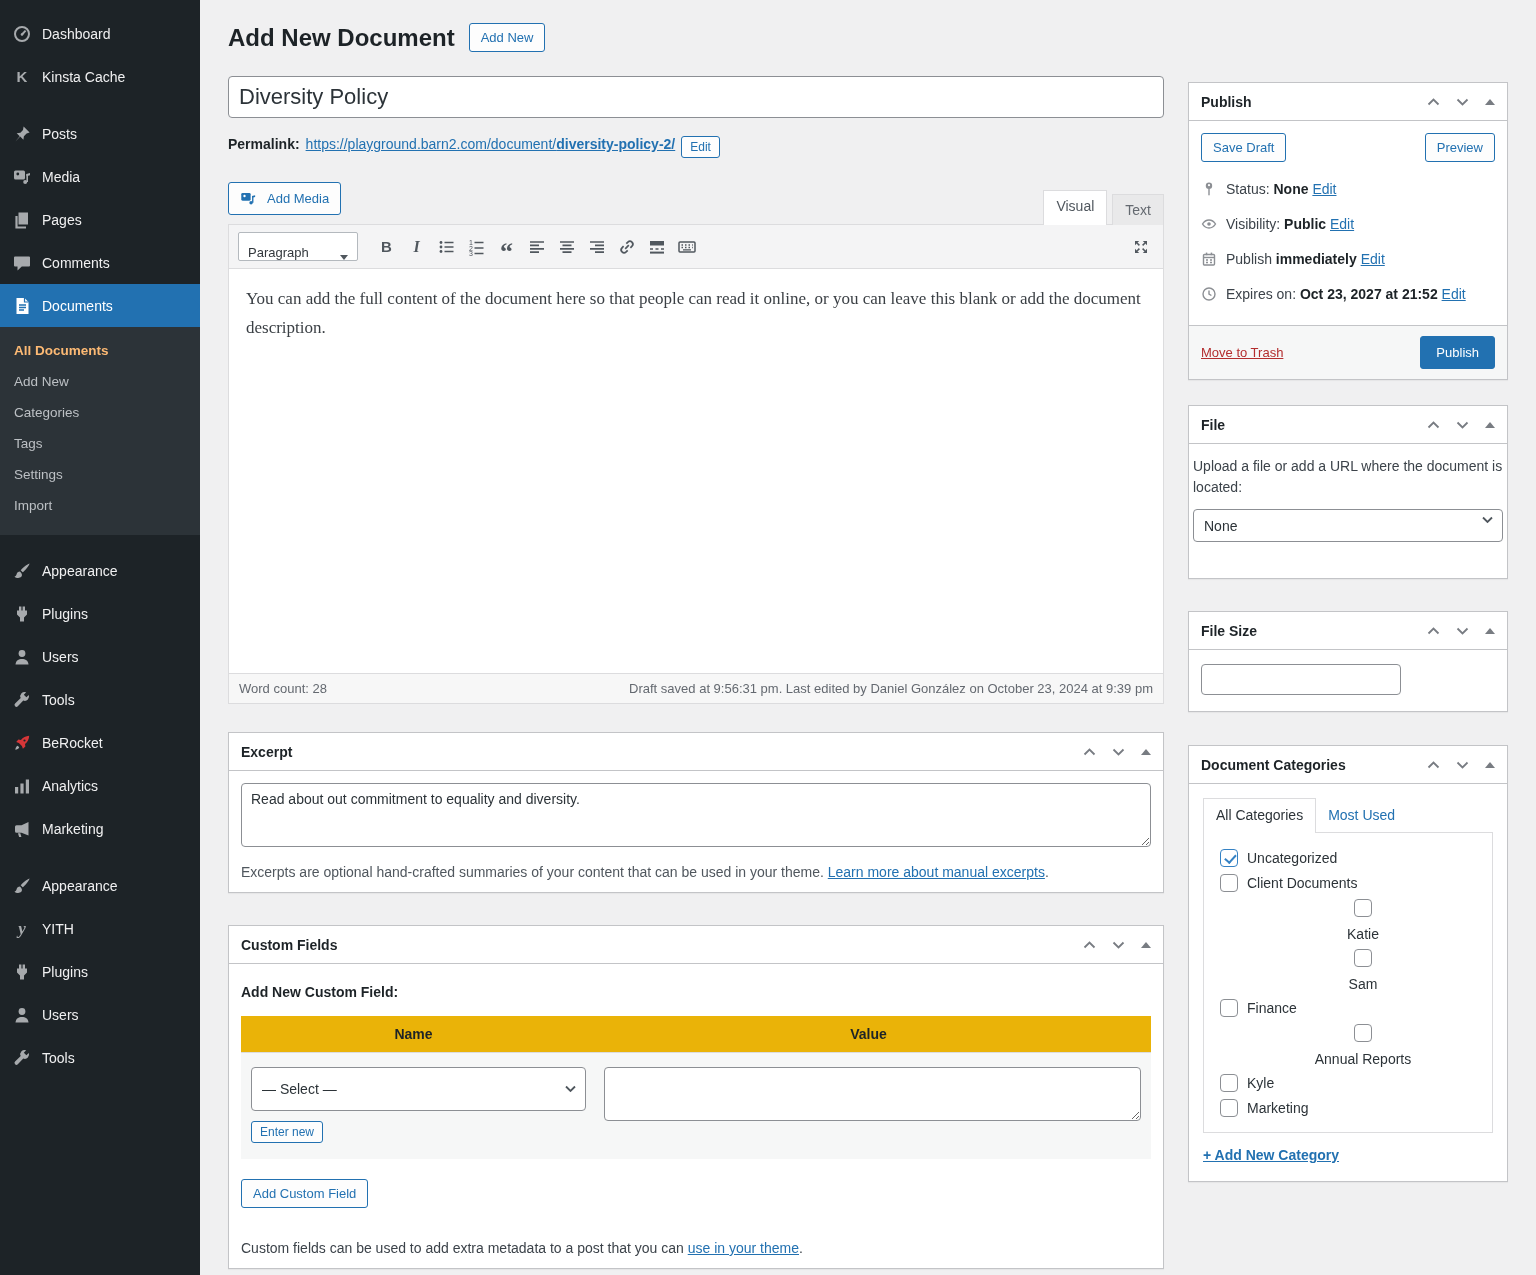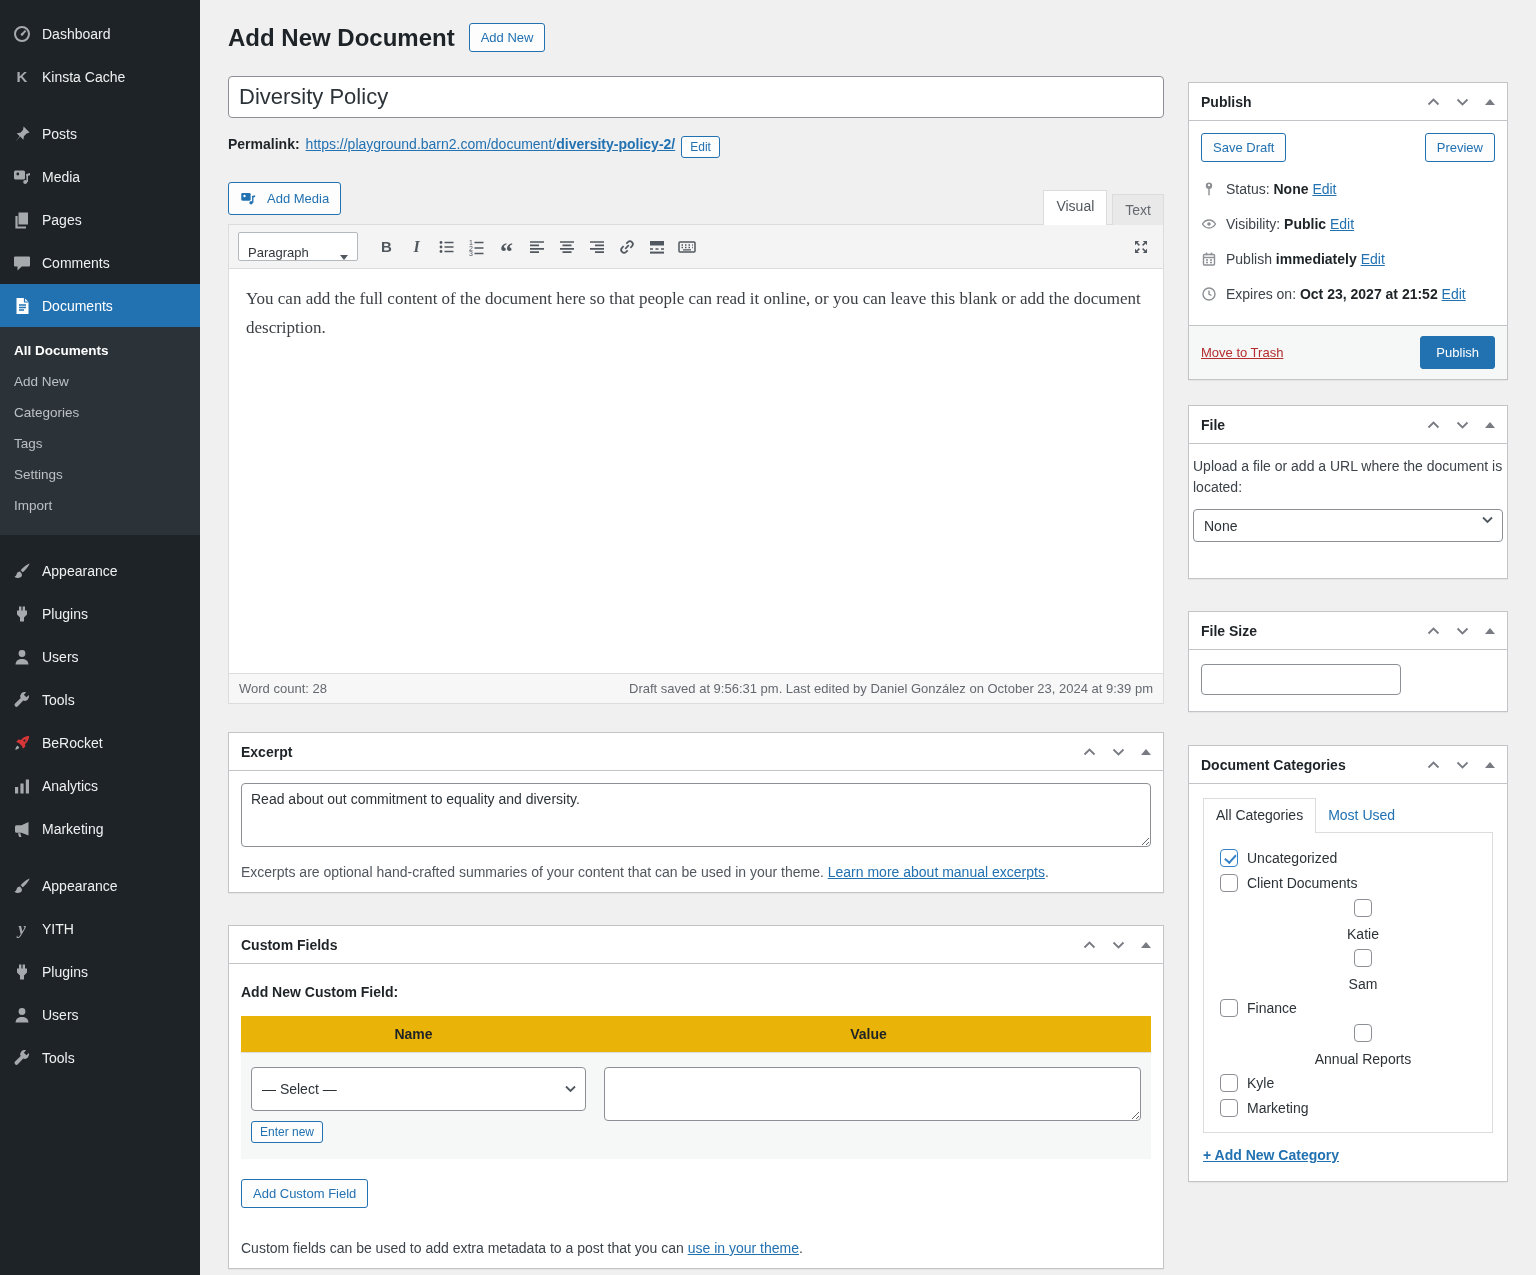--- a/index.html
+++ b/index.html
@@ -16,21 +16,21 @@
   .menu-item { position:relative; display:flex; align-items:center; gap:10px; padding:0 12px; height:43px; font-size:14px; color:#f0f0f1; cursor:pointer; }
   .menu-item .micon { width:20px; height:20px; color:#a7aaad; display:flex; align-items:center; justify-content:center; flex-shrink:0; }
   .menu-item .micon svg { width:20px; height:20px; }
   .icon-text { font-weight:700; font-size:15px; color:#a7aaad; }
   .menu-item.active { background:#2271b1; color:#fff; }
   .menu-item.active .micon { color:#fff; }
   .menu-item.active::after { content:""; position:absolute; right:-8px; top:50%; margin-top:-8px; border:8px solid transparent; border-left-color:#2271b1; }
   .menu-gap { height:14px; }
   .submenu { background:#2c3338; padding:8px 0 14px; }
   .submenu-item { display:block; padding:8px 12px 8px 14px; font-size:13.5px; color:#bcc0c4; cursor:pointer; }
-  .submenu-item.current { color:#ffffff; font-weight:700; }
+  .submenu-item.current { color:#fdba74; font-weight:700; }
 
   
   .workspace { flex:1; display:flex; gap:24px; padding:10px 28px 0 28px; align-items:flex-start; }
   .main-col { width:936px; flex-shrink:0; }
   .side-col { width:320px; flex-shrink:0; margin-top:72px; }
 
   
   .page-head { display:flex; align-items:center; gap:14px; margin-top:13px; }
   .page-head h1 { font-size:24px; font-weight:600; color:#1d2327; }
   .btn { display:inline-flex; align-items:center; gap:7px; font-size:13px; line-height:1; border-radius:3px;

